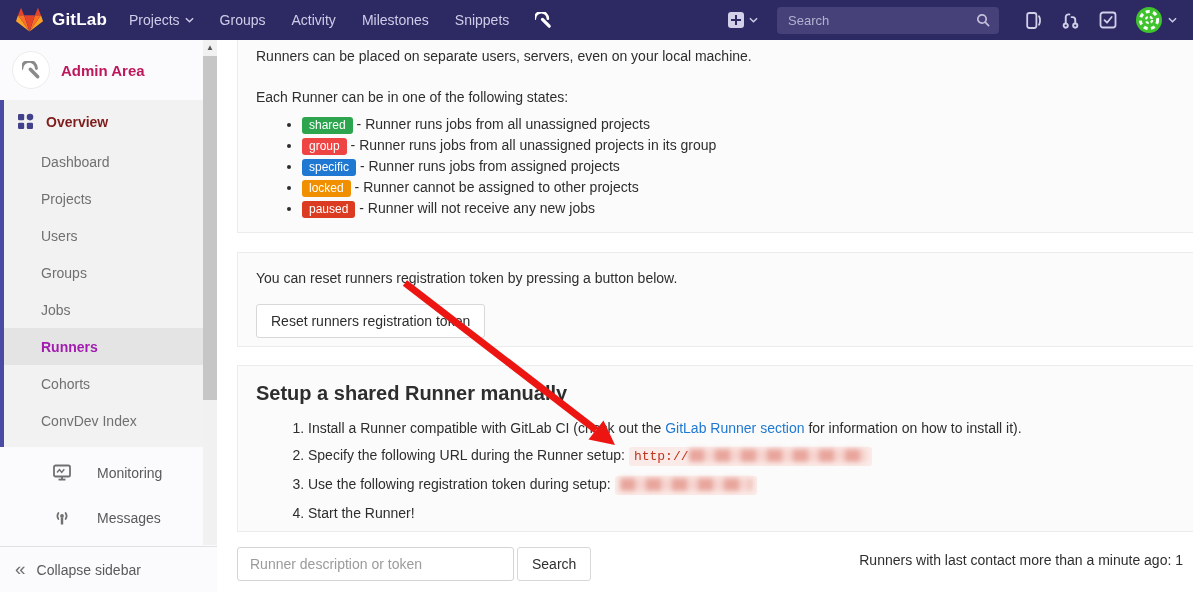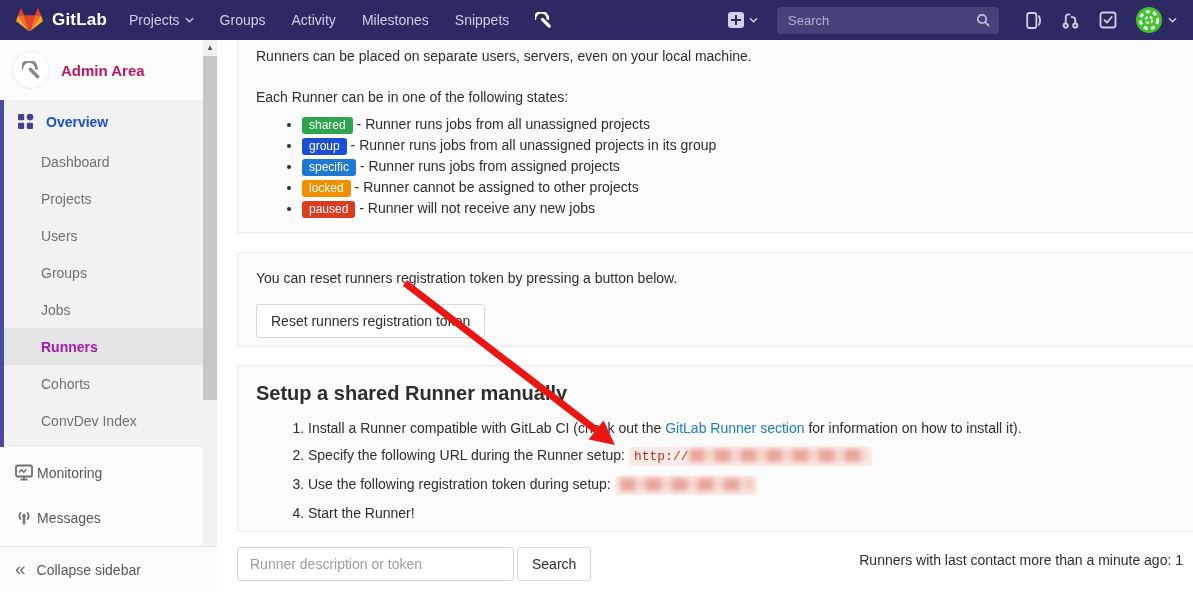--- a/index.html
+++ b/index.html
@@ -49,27 +49,27 @@
   .admin-circle {
     width:38px; height:38px; border-radius:50%; background:#fff;
     border:1px solid #ececec; display:flex; align-items:center; justify-content:center;
   }
   .admin-title { font-size:15px; font-weight:700; color:#be185d; }
   .nav-group {
     position:absolute; top:60px; left:0; width:203px; height:347px;
     background:#f2f2f2; border-left:4px solid #4b4ba3;
   }
   .overview-row { height:43px; display:flex; align-items:center; gap:12px; padding-left:13px;
-    color:#1d4ed8; font-weight:700; cursor:pointer; }
+    color:#7f1d1d; font-weight:700; cursor:pointer; }
   .sub-item { height:37px; display:flex; align-items:center; padding-left:37px;
     color:#707070; cursor:pointer; }
   .sub-item.active { background:#e4e4e4; color:#a21caf; font-weight:700; }
   .extra-items { position:absolute; top:410px; left:0; width:203px; }
-  .extra-item { height:45px; display:flex; align-items:center; gap:3px; padding-left:14px;
-    color:#5a5a5a; cursor:pointer; }
+  .extra-item { height:45px; display:flex; align-items:center; gap:25px; padding-left:14px;
+    color:#5a5a5a; cursor:pointer;margin-left:38px; }
   .collapse-bar {
     position:absolute; bottom:0; left:0; width:217px; height:46px;
     border-top:1px solid #e1e1e1; background:#fbfafd;
     display:flex; align-items:center; gap:11px; padding-left:15px;
     color:#5a5a5a; cursor:pointer;
   }
   .collapse-glyph { font-size:19px; color:#6f6f6f; line-height:1; margin-top:-2px; }
   .side-scrollbar { position:absolute; top:0; right:0; width:14px; height:505px; background:#f1f1f1; }
   .scroll-arrow { height:15px; text-align:center; font-size:8px; color:#555; line-height:16px; cursor:pointer; }
   .scroll-thumb { position:absolute; top:16px; left:0; width:14px; height:344px; background:#c6c6c6; cursor:pointer; }
@@ -297,21 +297,21 @@
 
   <div class="panel panel-intro">
     <p class="p-text">Runners can be placed on separate users, servers, even on your local machine.</p>
     <p class="states-heading">Each Runner can be in one of the following states:</p>
     <ul class="states">
       <li>
         <span class="badge" style="background-color: rgb(45, 164, 78);">shared</span>
         <span>- Runner runs jobs from all unassigned projects</span>
       </li>
       <li>
-        <span class="badge" style="background-color: #1d4ed8;">group</span>
+        <span class="badge" style="background-color: #ef4444;">group</span>
         <span>- Runner runs jobs from all unassigned projects in its group</span>
       </li>
       <li>
         <span class="badge" style="background-color: rgb(31, 120, 209);">specific</span>
         <span>- Runner runs jobs from assigned projects</span>
       </li>
       <li>
         <span class="badge" style="background-color: rgb(240, 144, 0);">locked</span>
         <span>- Runner cannot be assigned to other projects</span>
       </li>

